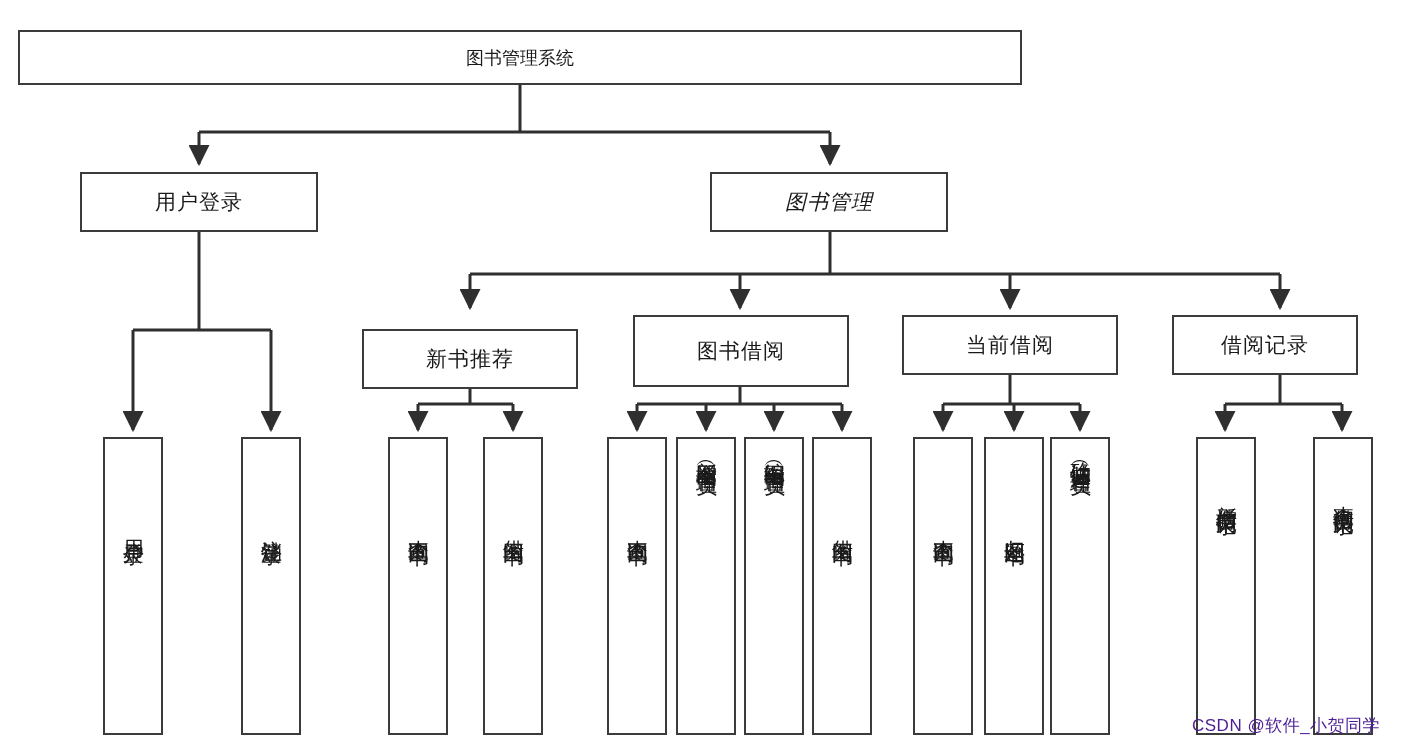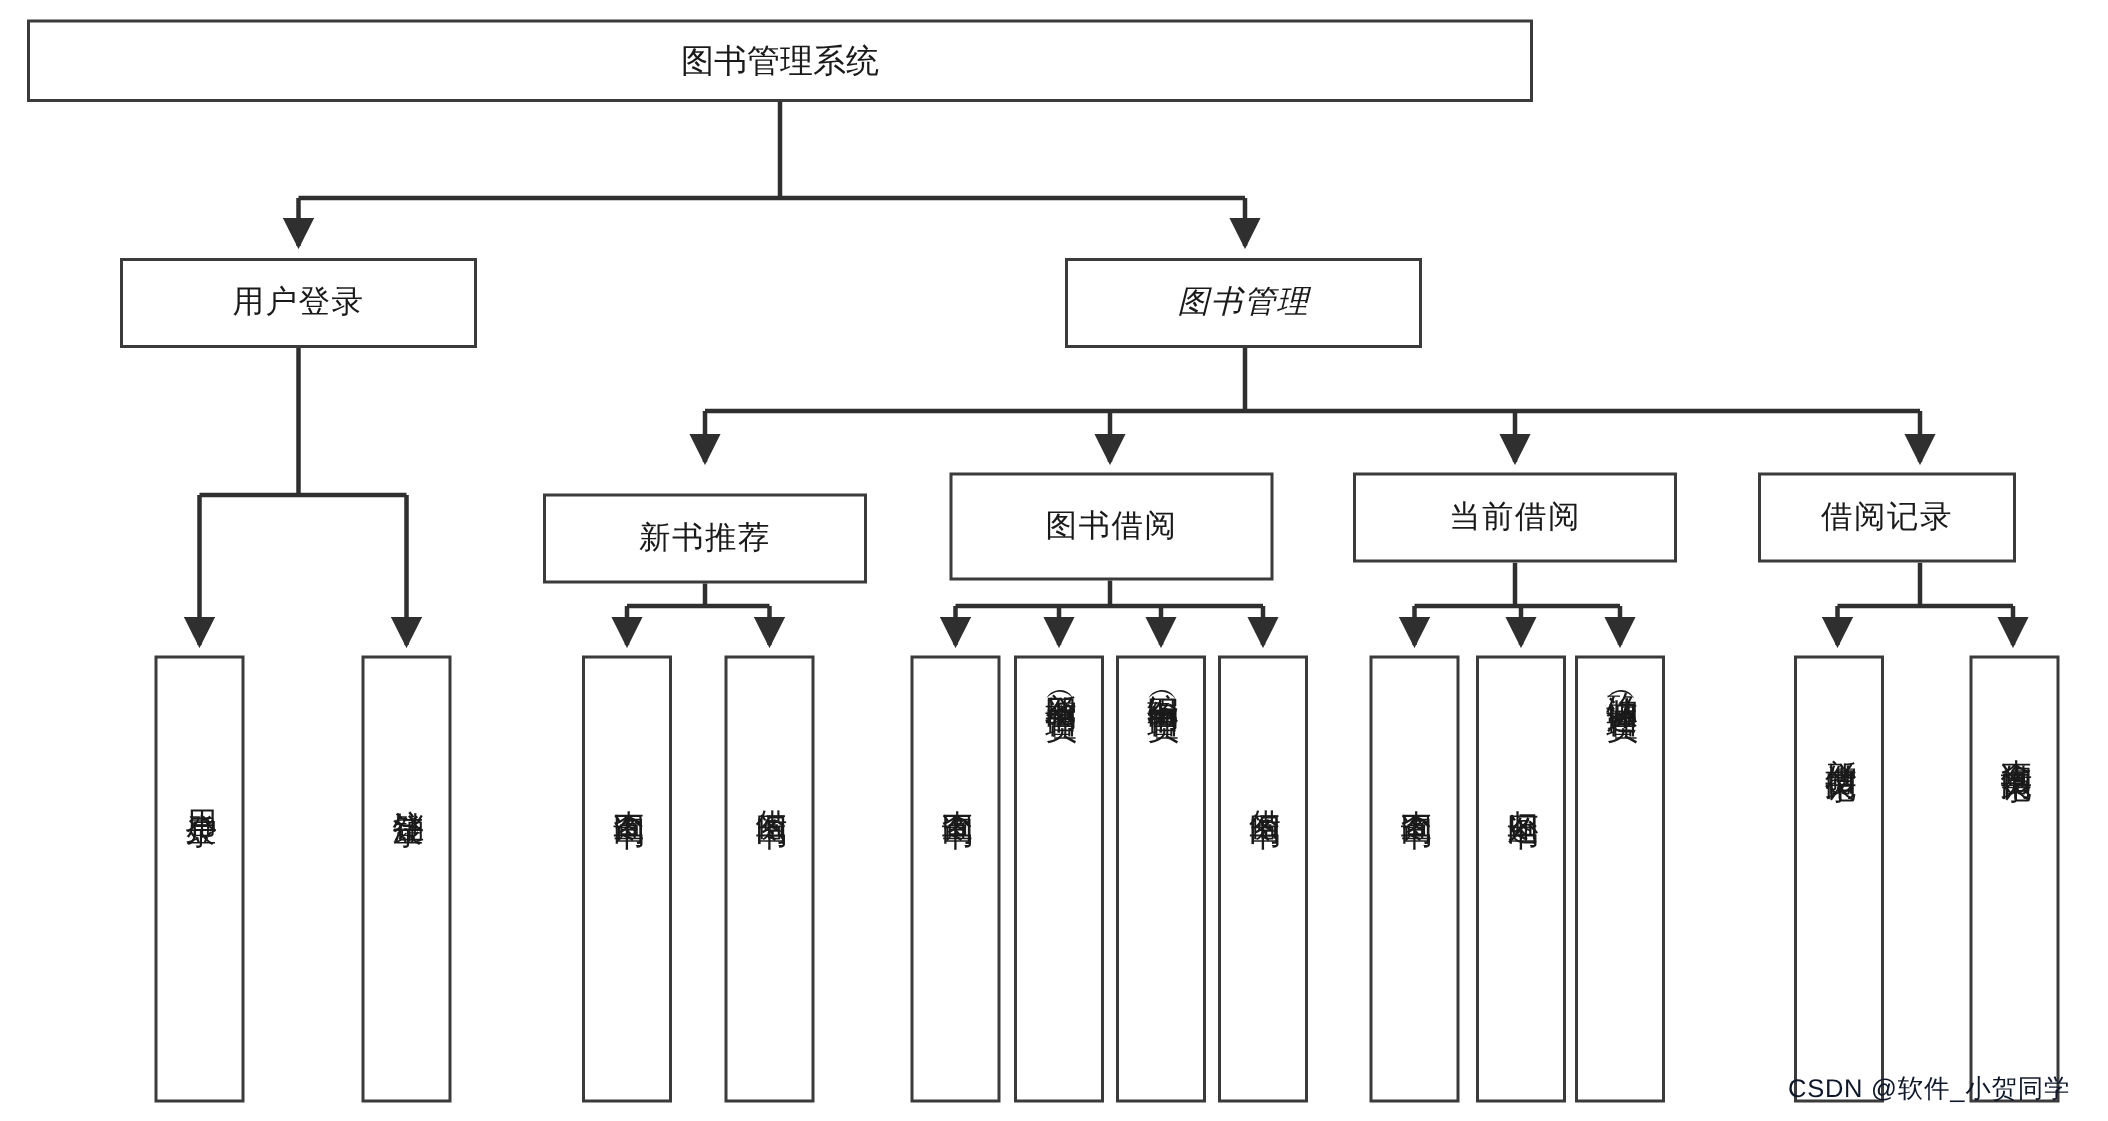--- a/index.html
+++ b/index.html
@@ -35,21 +35,22 @@
     align-items: center;
     justify-content: center;
     color: #1a1a1a;
   }
   .node.h {
     font-size: 21px;
     line-height: 1.2;
     letter-spacing: 1px;
   }
   .node.root {
-    font-size: 22px;
+    font-size: 18px;
+    margin-top: 17px;
   }
   .node.leaf {
     align-items: flex-start;
     justify-content: center;
     padding-top: 6px;
   }
   .vtext {
     writing-mode: vertical-rl;
     text-orientation: upright;
     font-size: 21px;
@@ -62,21 +63,21 @@
     margin-top: 78px;
   }
   .vtext.mid2 {
     margin-top: 44px;
   }
   .watermark {
     position: absolute;
     left: 1192px;
     top: 714px;
     font-size: 17px;
-    color: #0f172a;
+    color: #4c1d95;
     letter-spacing: 0.5px;
     white-space: nowrap;
     font-family: "Liberation Sans", "DejaVu Sans", sans-serif;
   }
 </style>
 </head>
 <body>
 
 <div id="canvas">
 
@@ -143,21 +144,21 @@
 
   <div class="node h" style="left:362px; top:329px; width:216px; height:60px;">
     <span>新书推荐</span>
   </div>
   <div class="node h" style="left:633px; top:315px; width:216px; height:72px;">
     <span>图书借阅</span>
   </div>
   <div class="node h" style="left:902px; top:315px; width:216px; height:60px;">
     <span>当前借阅</span>
   </div>
-  <div class="node h" style="left:1172px; top:315px; width:172px; height:60px;">
+  <div class="node h" style="left:1172px; top:315px; width:186px; height:60px;">
     <span>借阅记录</span>
   </div>
 
   <div class="node leaf" style="left:103px; top:437px; width:60px; height:298px;">
     <span class="vtext mid">用户登录</span>
   </div>
   <div class="node leaf" style="left:241px; top:437px; width:60px; height:298px;">
     <span class="vtext mid">注销登录</span>
   </div>
 

